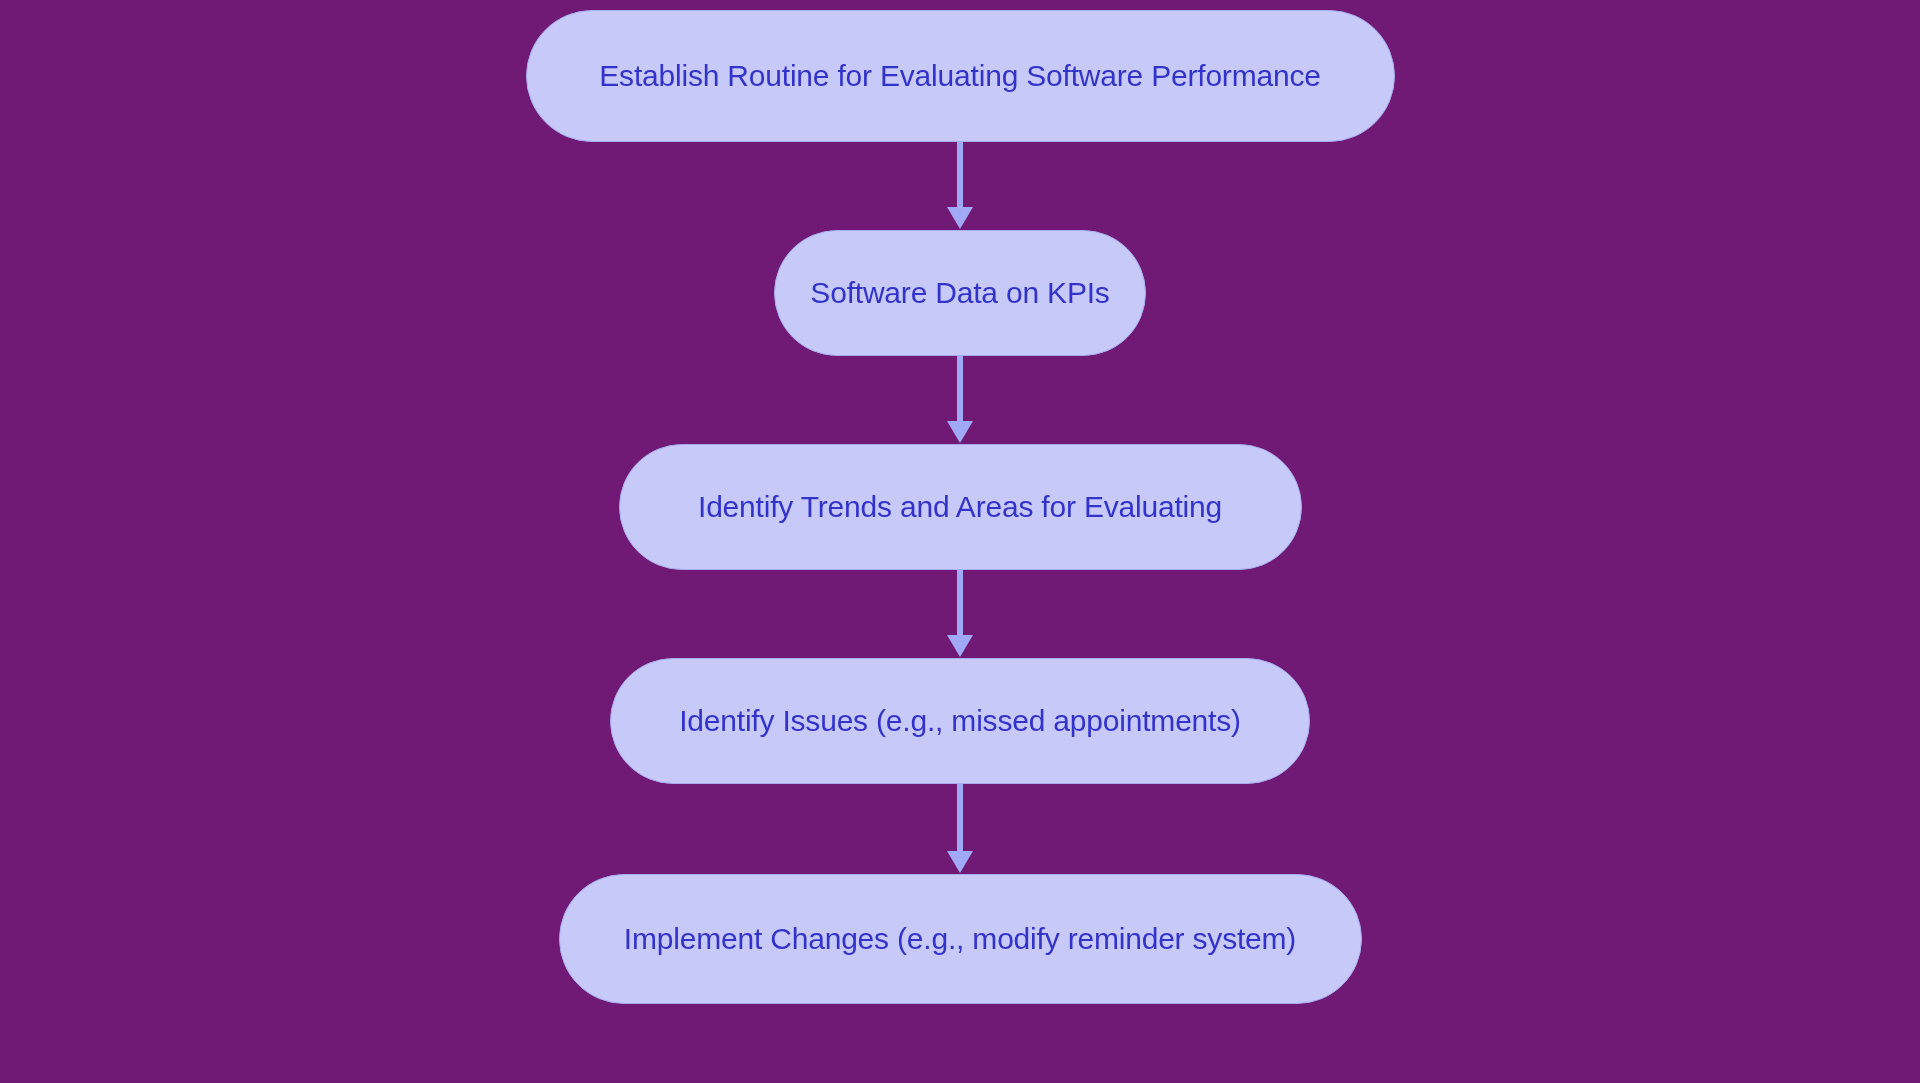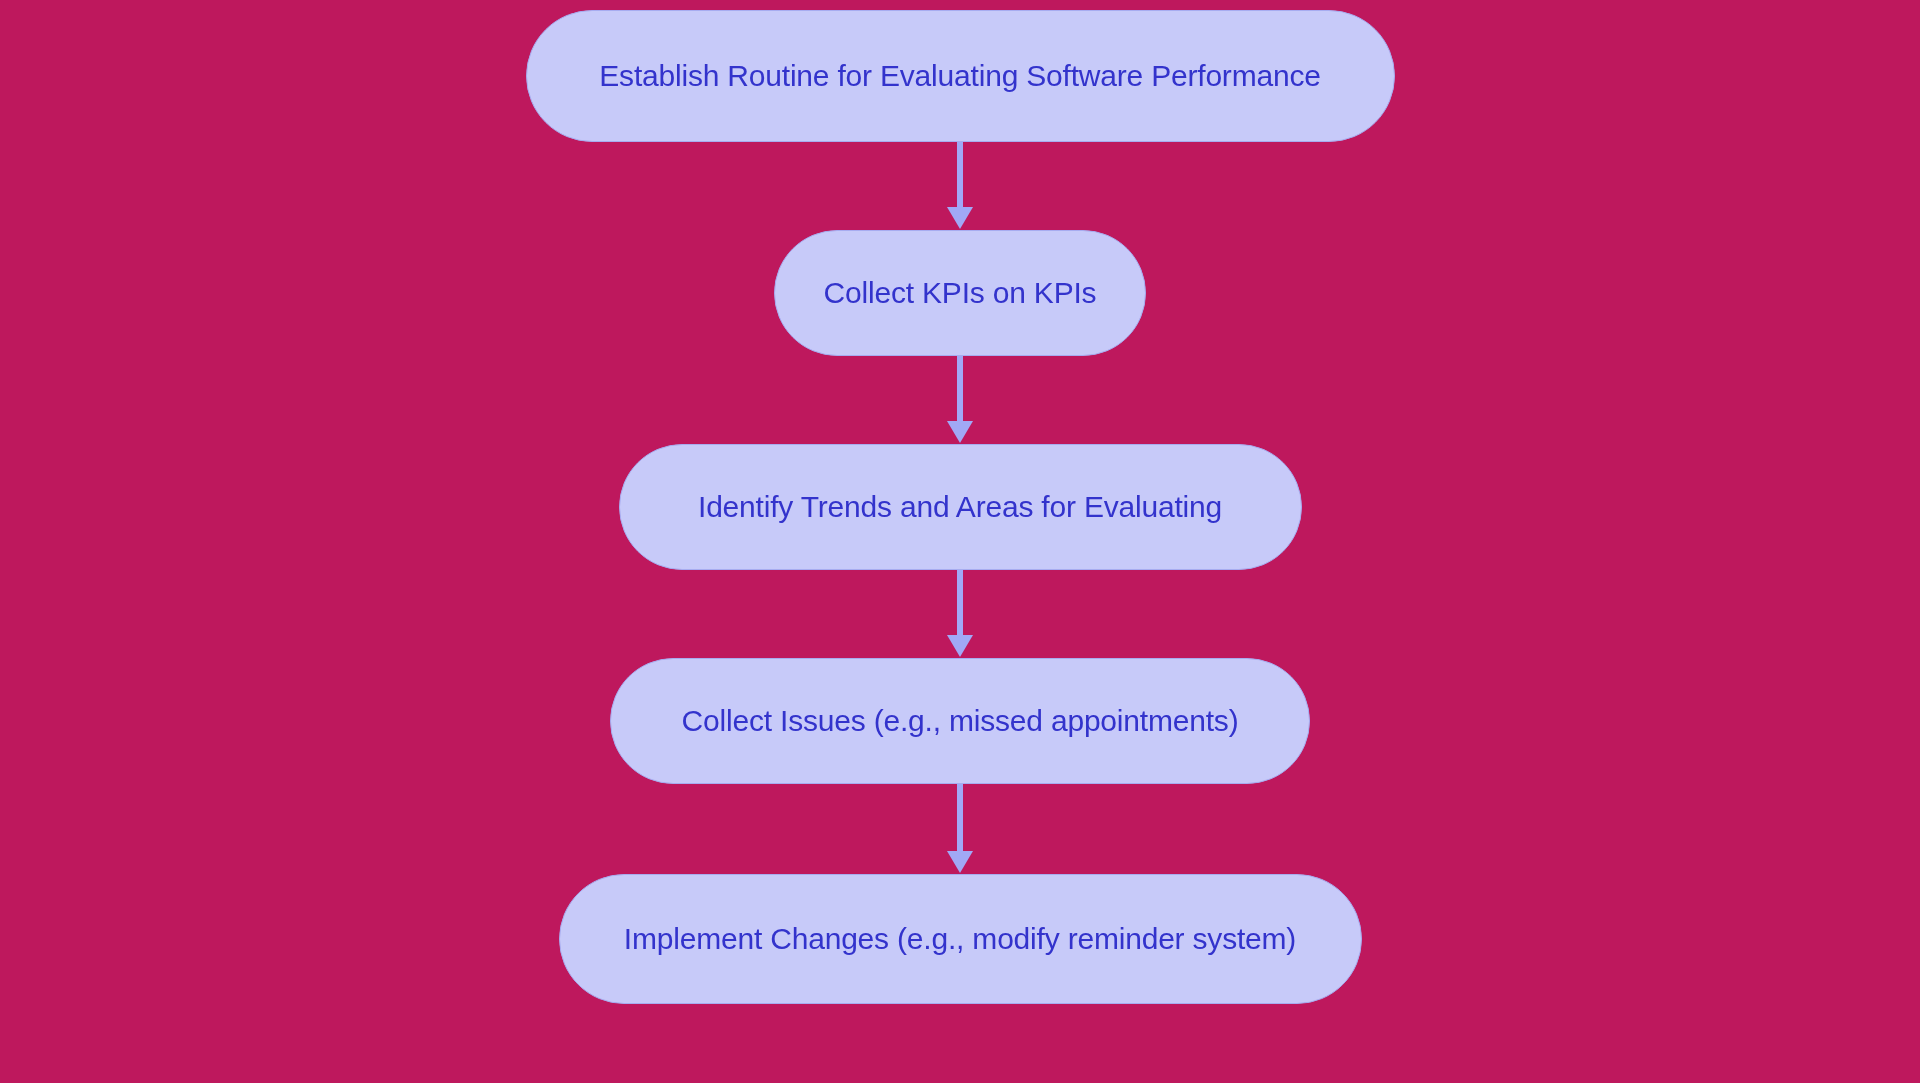--- a/index.html
+++ b/index.html
@@ -12,21 +12,21 @@
     width: 1920px;
     height: 1083px;
     overflow: hidden;
     font-family: "Liberation Sans", "DejaVu Sans", sans-serif;
   }
 
   #flowchart {
     position: relative;
     width: 1920px;
     height: 1083px;
-    background: #be185d;
+    background: #701a75;
   }
 
   .flow-column {
     position: absolute;
     left: 0;
     top: 0;
     width: 1920px;
     height: 1083px;
     display: flex;
     flex-direction: column;
@@ -109,39 +109,39 @@
     <div class="node node-0">
       <span class="node-label">Establish Routine for Evaluating Software Performance</span>
     </div>
 
     <div class="connector connector-0">
       <div class="connector-line"></div>
       <div class="connector-head"></div>
     </div>
 
     <div class="node node-1">
-      <span class="node-label">Collect KPIs on KPIs</span>
+      <span class="node-label">Software Data on KPIs</span>
     </div>
 
     <div class="connector connector-1">
       <div class="connector-line"></div>
       <div class="connector-head"></div>
     </div>
 
     <div class="node node-2">
       <span class="node-label">Identify Trends and Areas for Evaluating</span>
     </div>
 
     <div class="connector connector-2">
       <div class="connector-line"></div>
       <div class="connector-head"></div>
     </div>
 
     <div class="node node-3">
-      <span class="node-label">Collect Issues (e.g., missed appointments)</span>
+      <span class="node-label">Identify Issues (e.g., missed appointments)</span>
     </div>
 
     <div class="connector connector-3">
       <div class="connector-line"></div>
       <div class="connector-head"></div>
     </div>
 
     <div class="node node-4">
       <span class="node-label">Implement Changes (e.g., modify reminder system)</span>
     </div>

